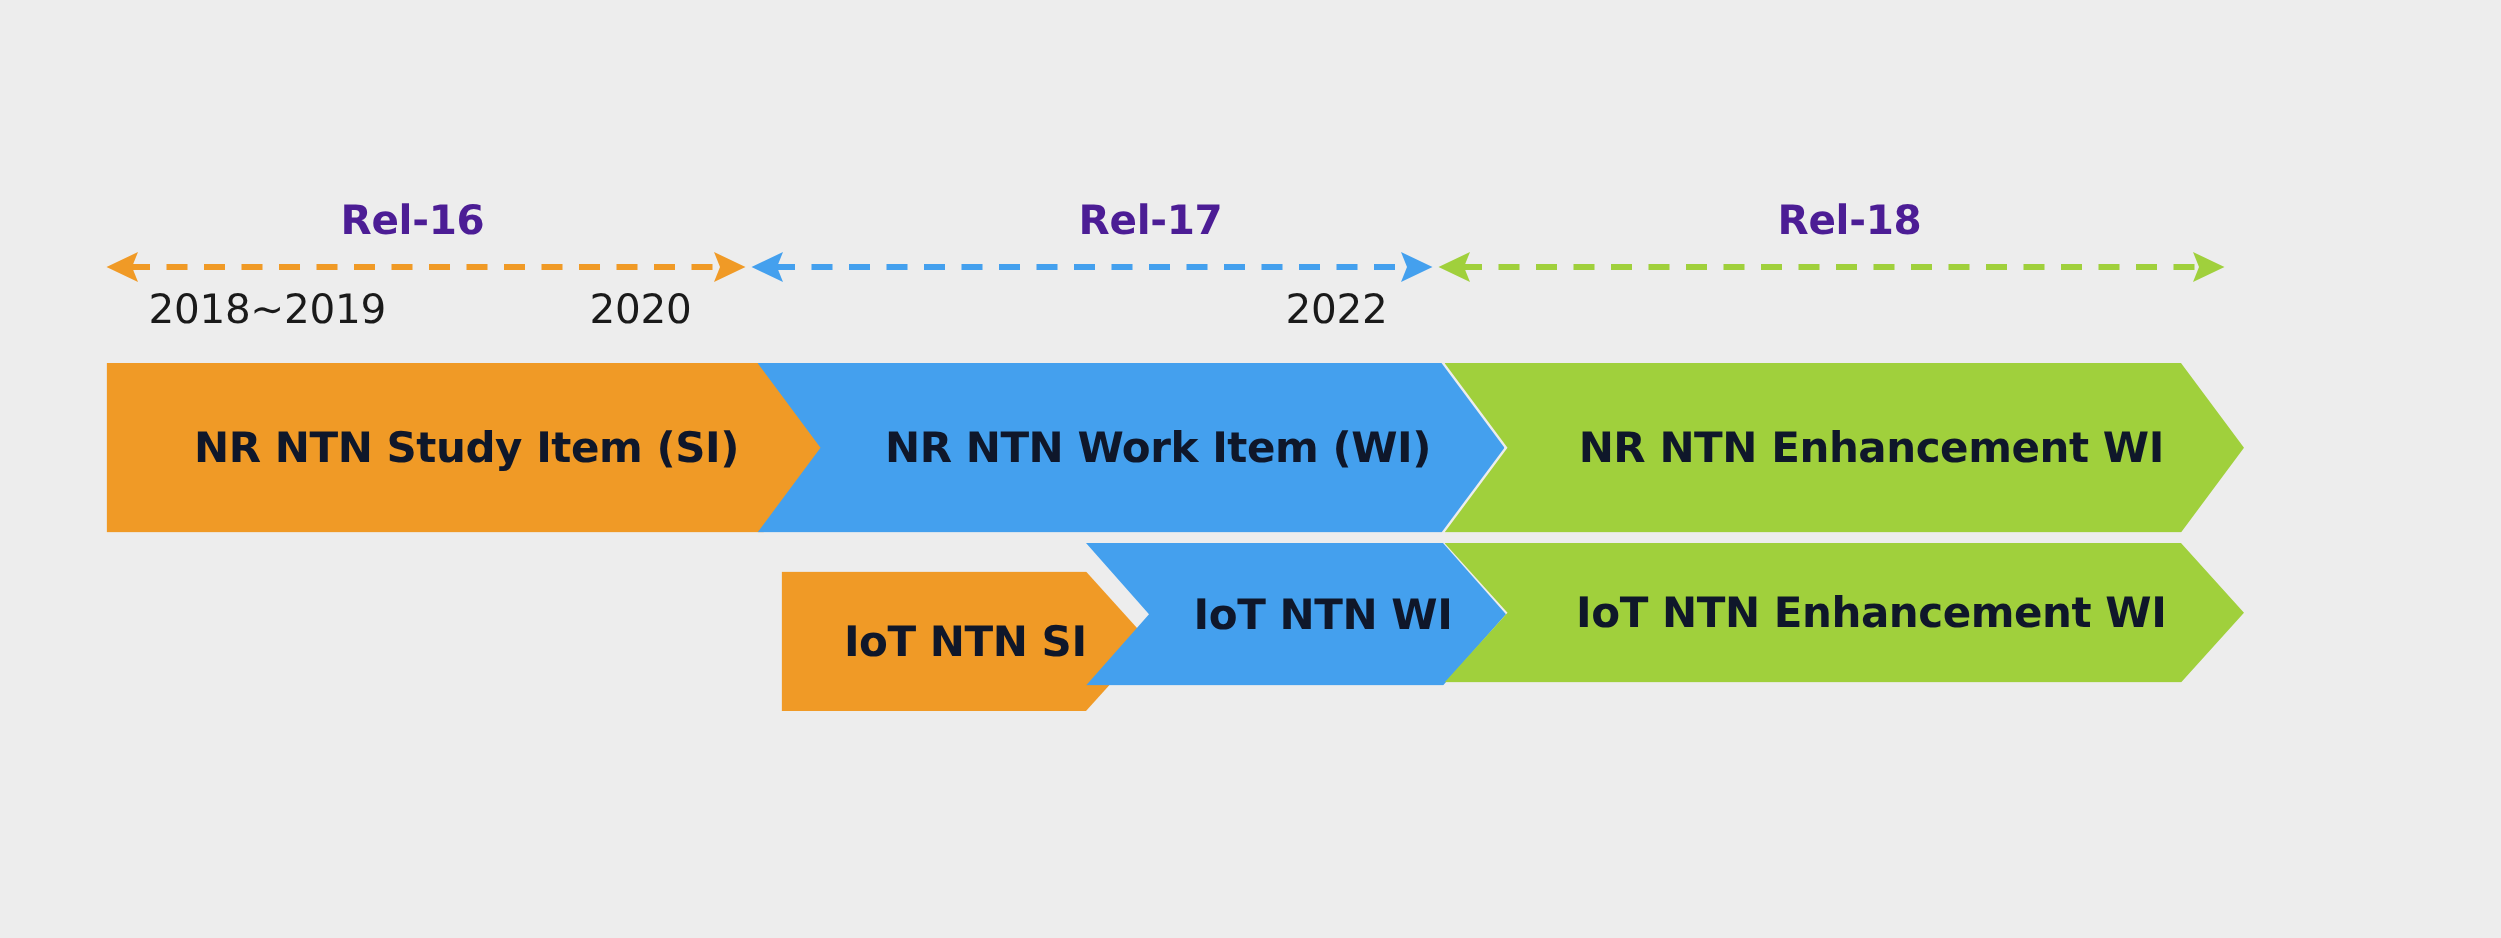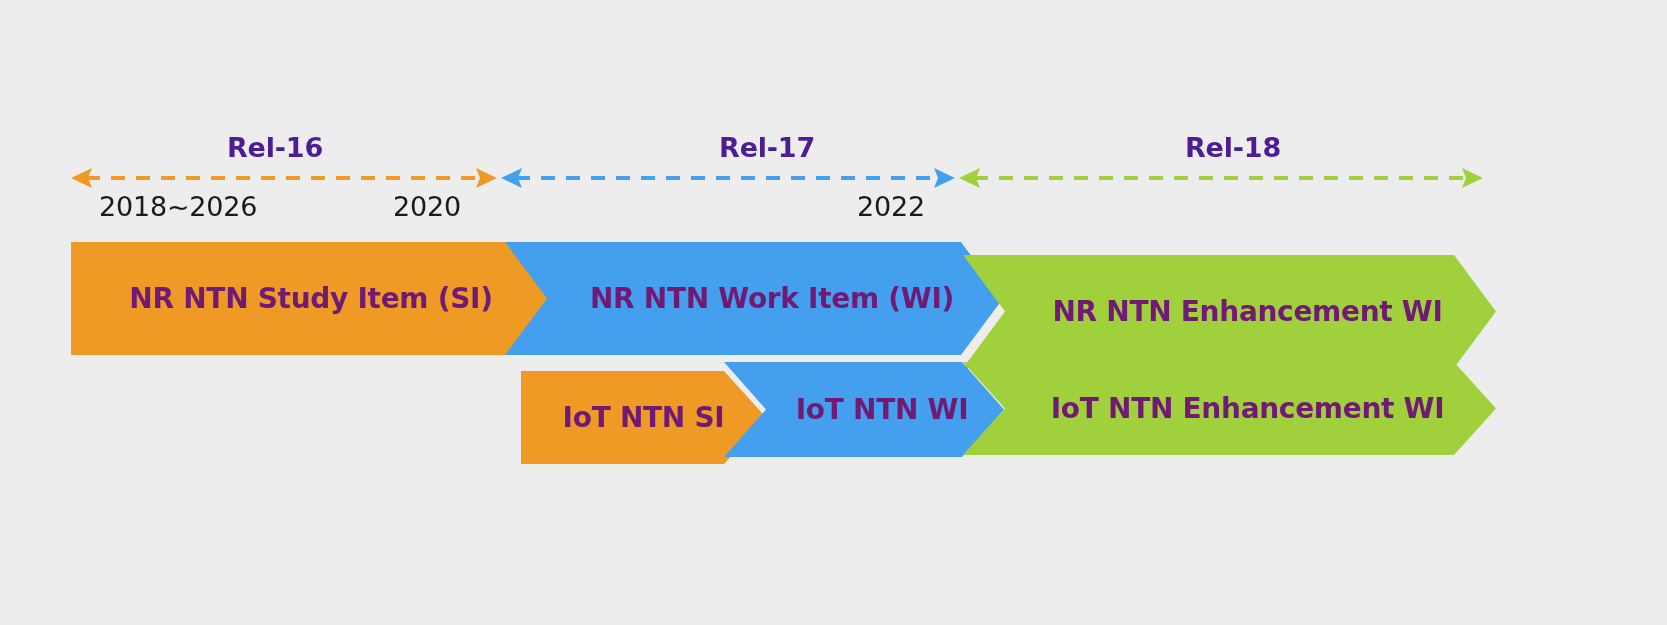--- a/index.html
+++ b/index.html
@@ -49,21 +49,21 @@
   
   .row {
     position: absolute;
   }
   .chev {
     position: absolute;
     display: flex;
     align-items: center;
     justify-content: center;
     box-sizing: border-box;
-    color: #701a75;
+    color: #0f172a;
     font-size: 28px;
     font-weight: 700;
     letter-spacing: -0.3px;
     white-space: nowrap;
   }
   .chev.start {
     
     clip-path: polygon(0 0, calc(100% - 42px) 0, 100% 50%, calc(100% - 42px) 100%, 0 100%);
   }
   .chev.mid {
@@ -100,42 +100,42 @@
       <line x1="974" y1="178" x2="1470" y2="178" stroke="#a0d03c" stroke-width="4" stroke-dasharray="14 11" stroke-linecap="butt"></line>
       <polygon points="959,178 980,168 976,178 980,188" fill="#a0d03c"></polygon>
       <polygon points="1483,178 1462,168 1466,178 1462,188" fill="#a0d03c"></polygon>
     </g>
   </svg>
 
   <div class="rel-label" style="left:190px; top:132px; width:170px;">Rel-16</div>
   <div class="rel-label" style="left:645px; top:132px; width:170px;text-align:right;">Rel-17</div>
   <div class="rel-label" style="left:1148px; top:132px; width:170px;">Rel-18</div>
 
-  <div class="year-label" style="left:99px; top:191px;">2018~2026</div>
+  <div class="year-label" style="left:99px; top:191px;">2018~2019</div>
   <div class="year-label" style="left:393px; top:191px;">2020</div>
   <div class="year-label" style="left:857px; top:191px;">2022</div>
 
   <div class="row" style="left:0; top:0; width:1667px; height:625px;">
 
     <div class="chev start" style="left:71px; top:242px; width:480px; height:113px; background:#f09a26;">
       <span class="chev-label">NR NTN Study Item (SI)</span>
     </div>
 
     <div class="chev mid" style="left:505px; top:242px; width:498px; height:113px; background:#44a0ee;">
       <span class="chev-label">NR NTN Work Item (WI)</span>
     </div>
 
-    <div class="chev mid" style="left:963px; top:242px; width:533px; height:113px; background:#a0d03c;margin-top:13px;">
+    <div class="chev mid" style="left:963px; top:242px; width:533px; height:113px; background:#a0d03c;">
       <span class="chev-label">NR NTN Enhancement WI</span>
     </div>
   </div>
 
   <div class="row" style="left:0; top:0; width:1667px; height:625px;">
 
-    <div class="chev start" style="left:521px; top:371px; width:245px; height:93px; background:#f09a26;text-align:right;">
+    <div class="chev start" style="left:521px; top:381px; width:245px; height:93px; background:#f09a26;text-align:right;">
       <span class="chev-label">IoT NTN SI</span>
     </div>
 
     <div class="chev mid" style="left:724px; top:362px; width:280px; height:95px; background:#44a0ee;text-align:right;">
       <span class="chev-label">IoT NTN WI</span>
     </div>
 
     <div class="chev mid" style="left:963px; top:362px; width:533px; height:93px; background:#a0d03c;">
       <span class="chev-label">IoT NTN Enhancement WI</span>
     </div>

